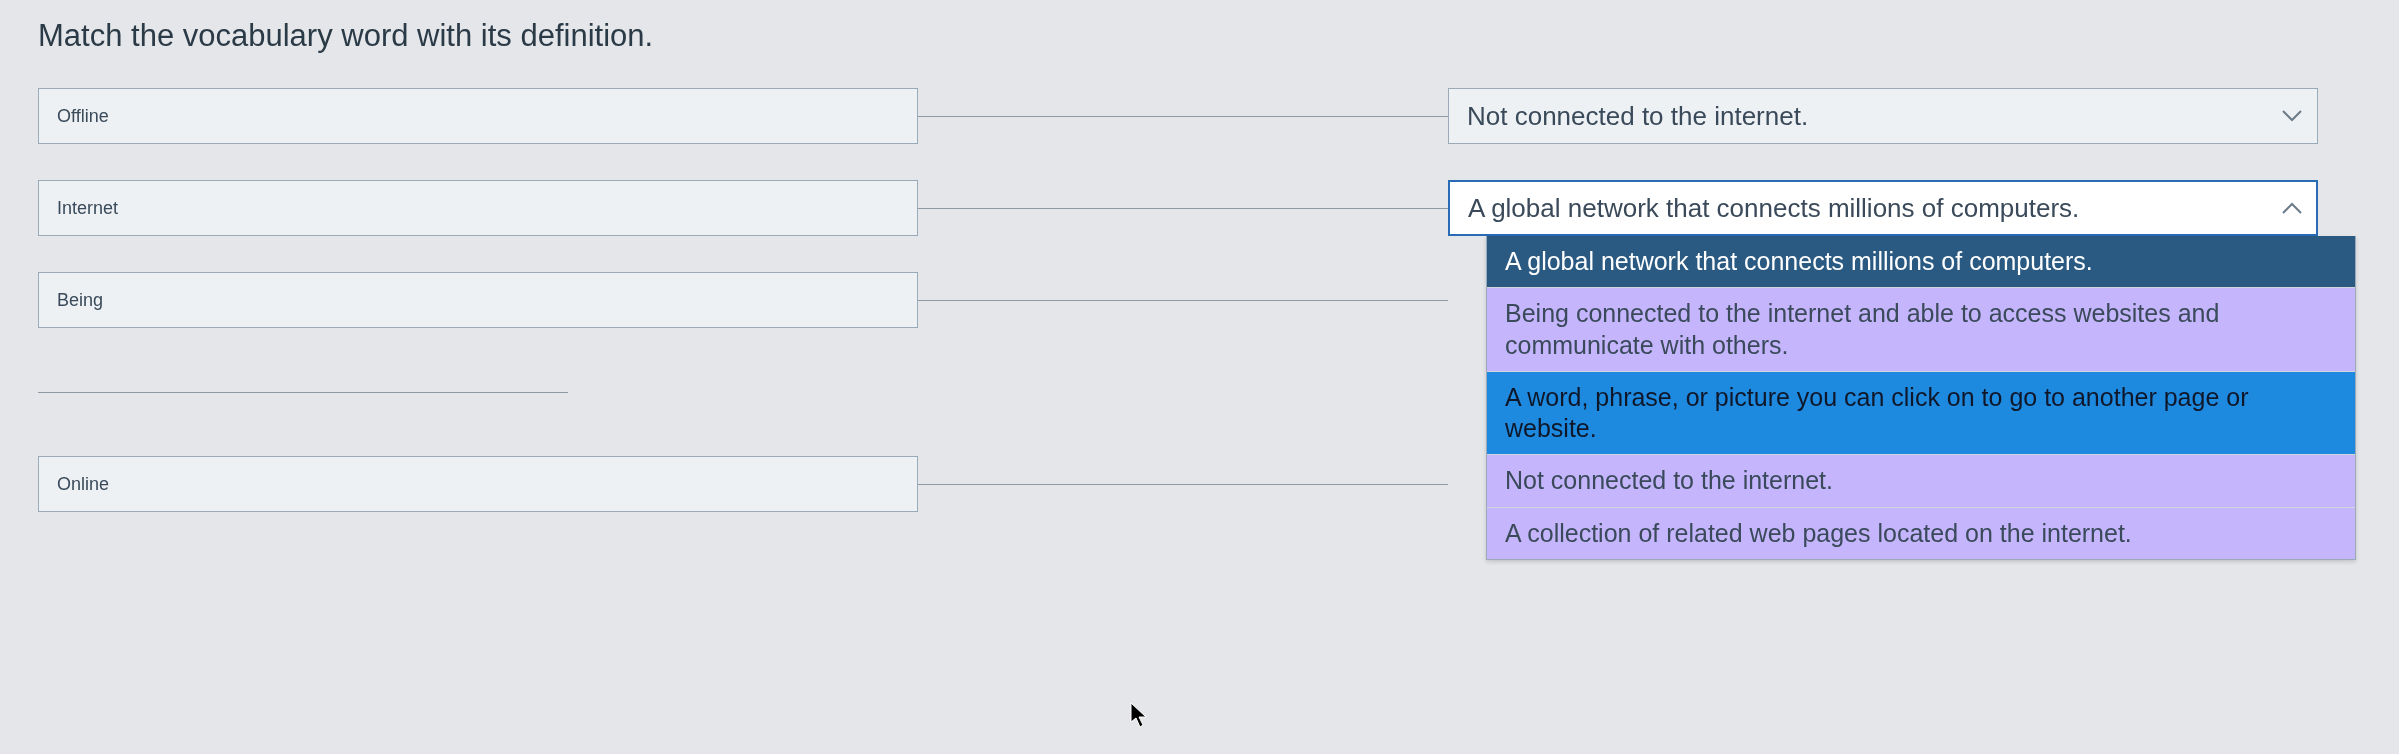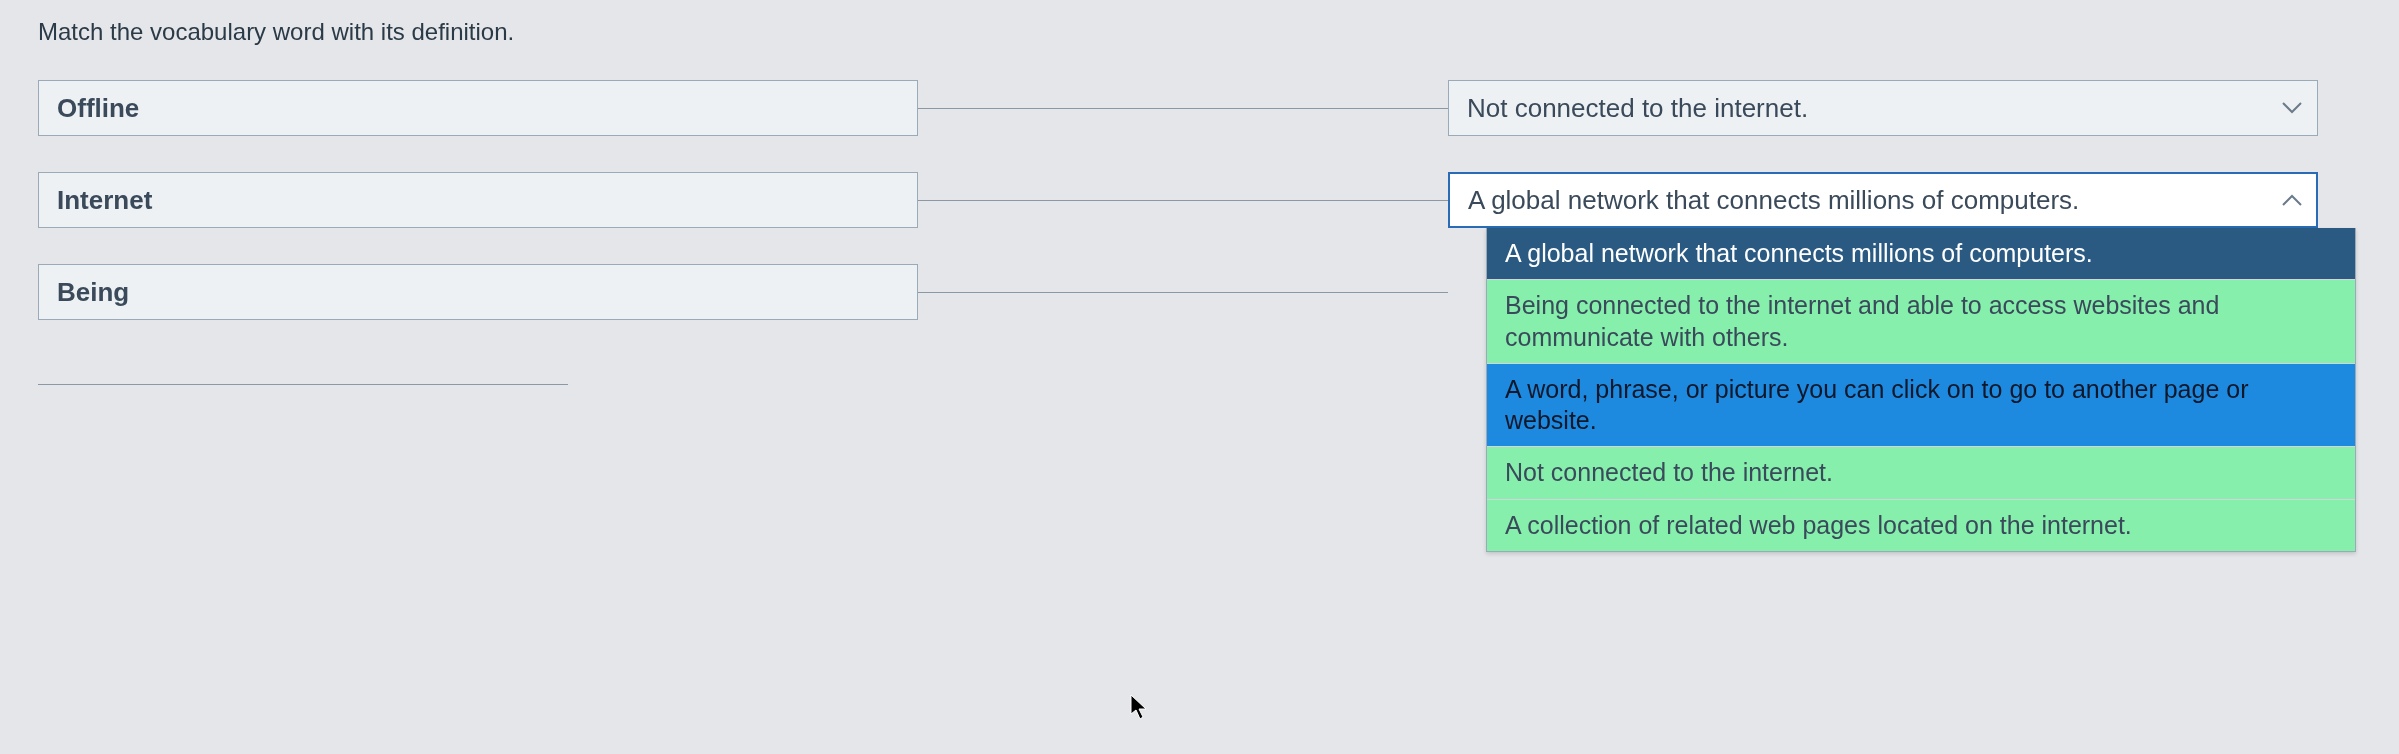--- a/index.html
+++ b/index.html
@@ -10,21 +10,21 @@
     body {
       font-family: "Segoe UI", Tahoma, sans-serif;
       background: #e4e6e9;
       width: 2399px;
       height: 754px;
       padding: 18px 20px 0 38px;
       color: #3a4a5a;
       overflow: hidden;
     }
     .instruction {
-      font-size: 24px;
+      font-size: 31px;
       color: #2b3a47;
       margin-bottom: 34px;
       font-weight: 500;
     }
     .rows-wrap {
       position: relative;
     }
     .match-row {
       display: flex;
       align-items: center;
@@ -32,23 +32,22 @@
       height: 56px;
     }
     .term-box {
       width: 880px;
       height: 56px;
       border: 1px solid #9aaab8;
       background: #eef1f4;
       padding: 15px 18px;
       display: flex;
       align-items: center;
-      font-size: 26px;
+      font-size: 18px;
       color: #3a4a5a;
-      font-weight: bold;
     }
     .connector {
       width: 530px;
       height: 1px;
       border-top: 1px solid #8b99a6;
     }
     .answer-slot {
       position: relative;
       width: 870px;
       height: 56px;
@@ -92,21 +91,21 @@
       z-index: 10;
       box-shadow: 0 2px 4px rgba(0,0,0,0.15);
     }
     .dropdown-option {
       padding: 10px 18px;
       font-size: 25px;
       line-height: 1.25;
       color: #3a4a5a;
       border-bottom: 1px solid #d0d6dc;
       cursor: pointer;
-      background: #86efac;
+      background: #c4b5fd;
     }
     .dropdown-option:last-child { border-bottom: none; }
     .dropdown-option.selected {
       background: #2a5a82;
       color: #ffffff;
     }
     .dropdown-option.hovered {
       background: #1e8adf;
       color: #0f172a;
     }
@@ -162,20 +161,25 @@
     <div class="term-box">Being</div>
     <div class="connector"></div>
     <div class="answer-slot"></div>
   </div>
 
   <div class="match-row">
     <div class="connector"></div>
     <div class="answer-slot"></div>
   </div>
 
+  <div class="match-row">
+    <div class="term-box">Online</div>
+    <div class="connector"></div>
+    <div class="answer-slot"></div>
+  </div>
 
   <div class="dropdown-panel">
     <div class="dropdown-option selected">A global network that connects millions of computers.</div>
     <div class="dropdown-option">Being connected to the internet and able to access websites and communicate with others.</div>
     <div class="dropdown-option hovered">A word, phrase, or picture you can click on to go to another page or website.</div>
     <div class="dropdown-option">Not connected to the internet.</div>
     <div class="dropdown-option">A collection of related web pages located on the internet.</div>
   </div>
 
   <div class="cursor">

